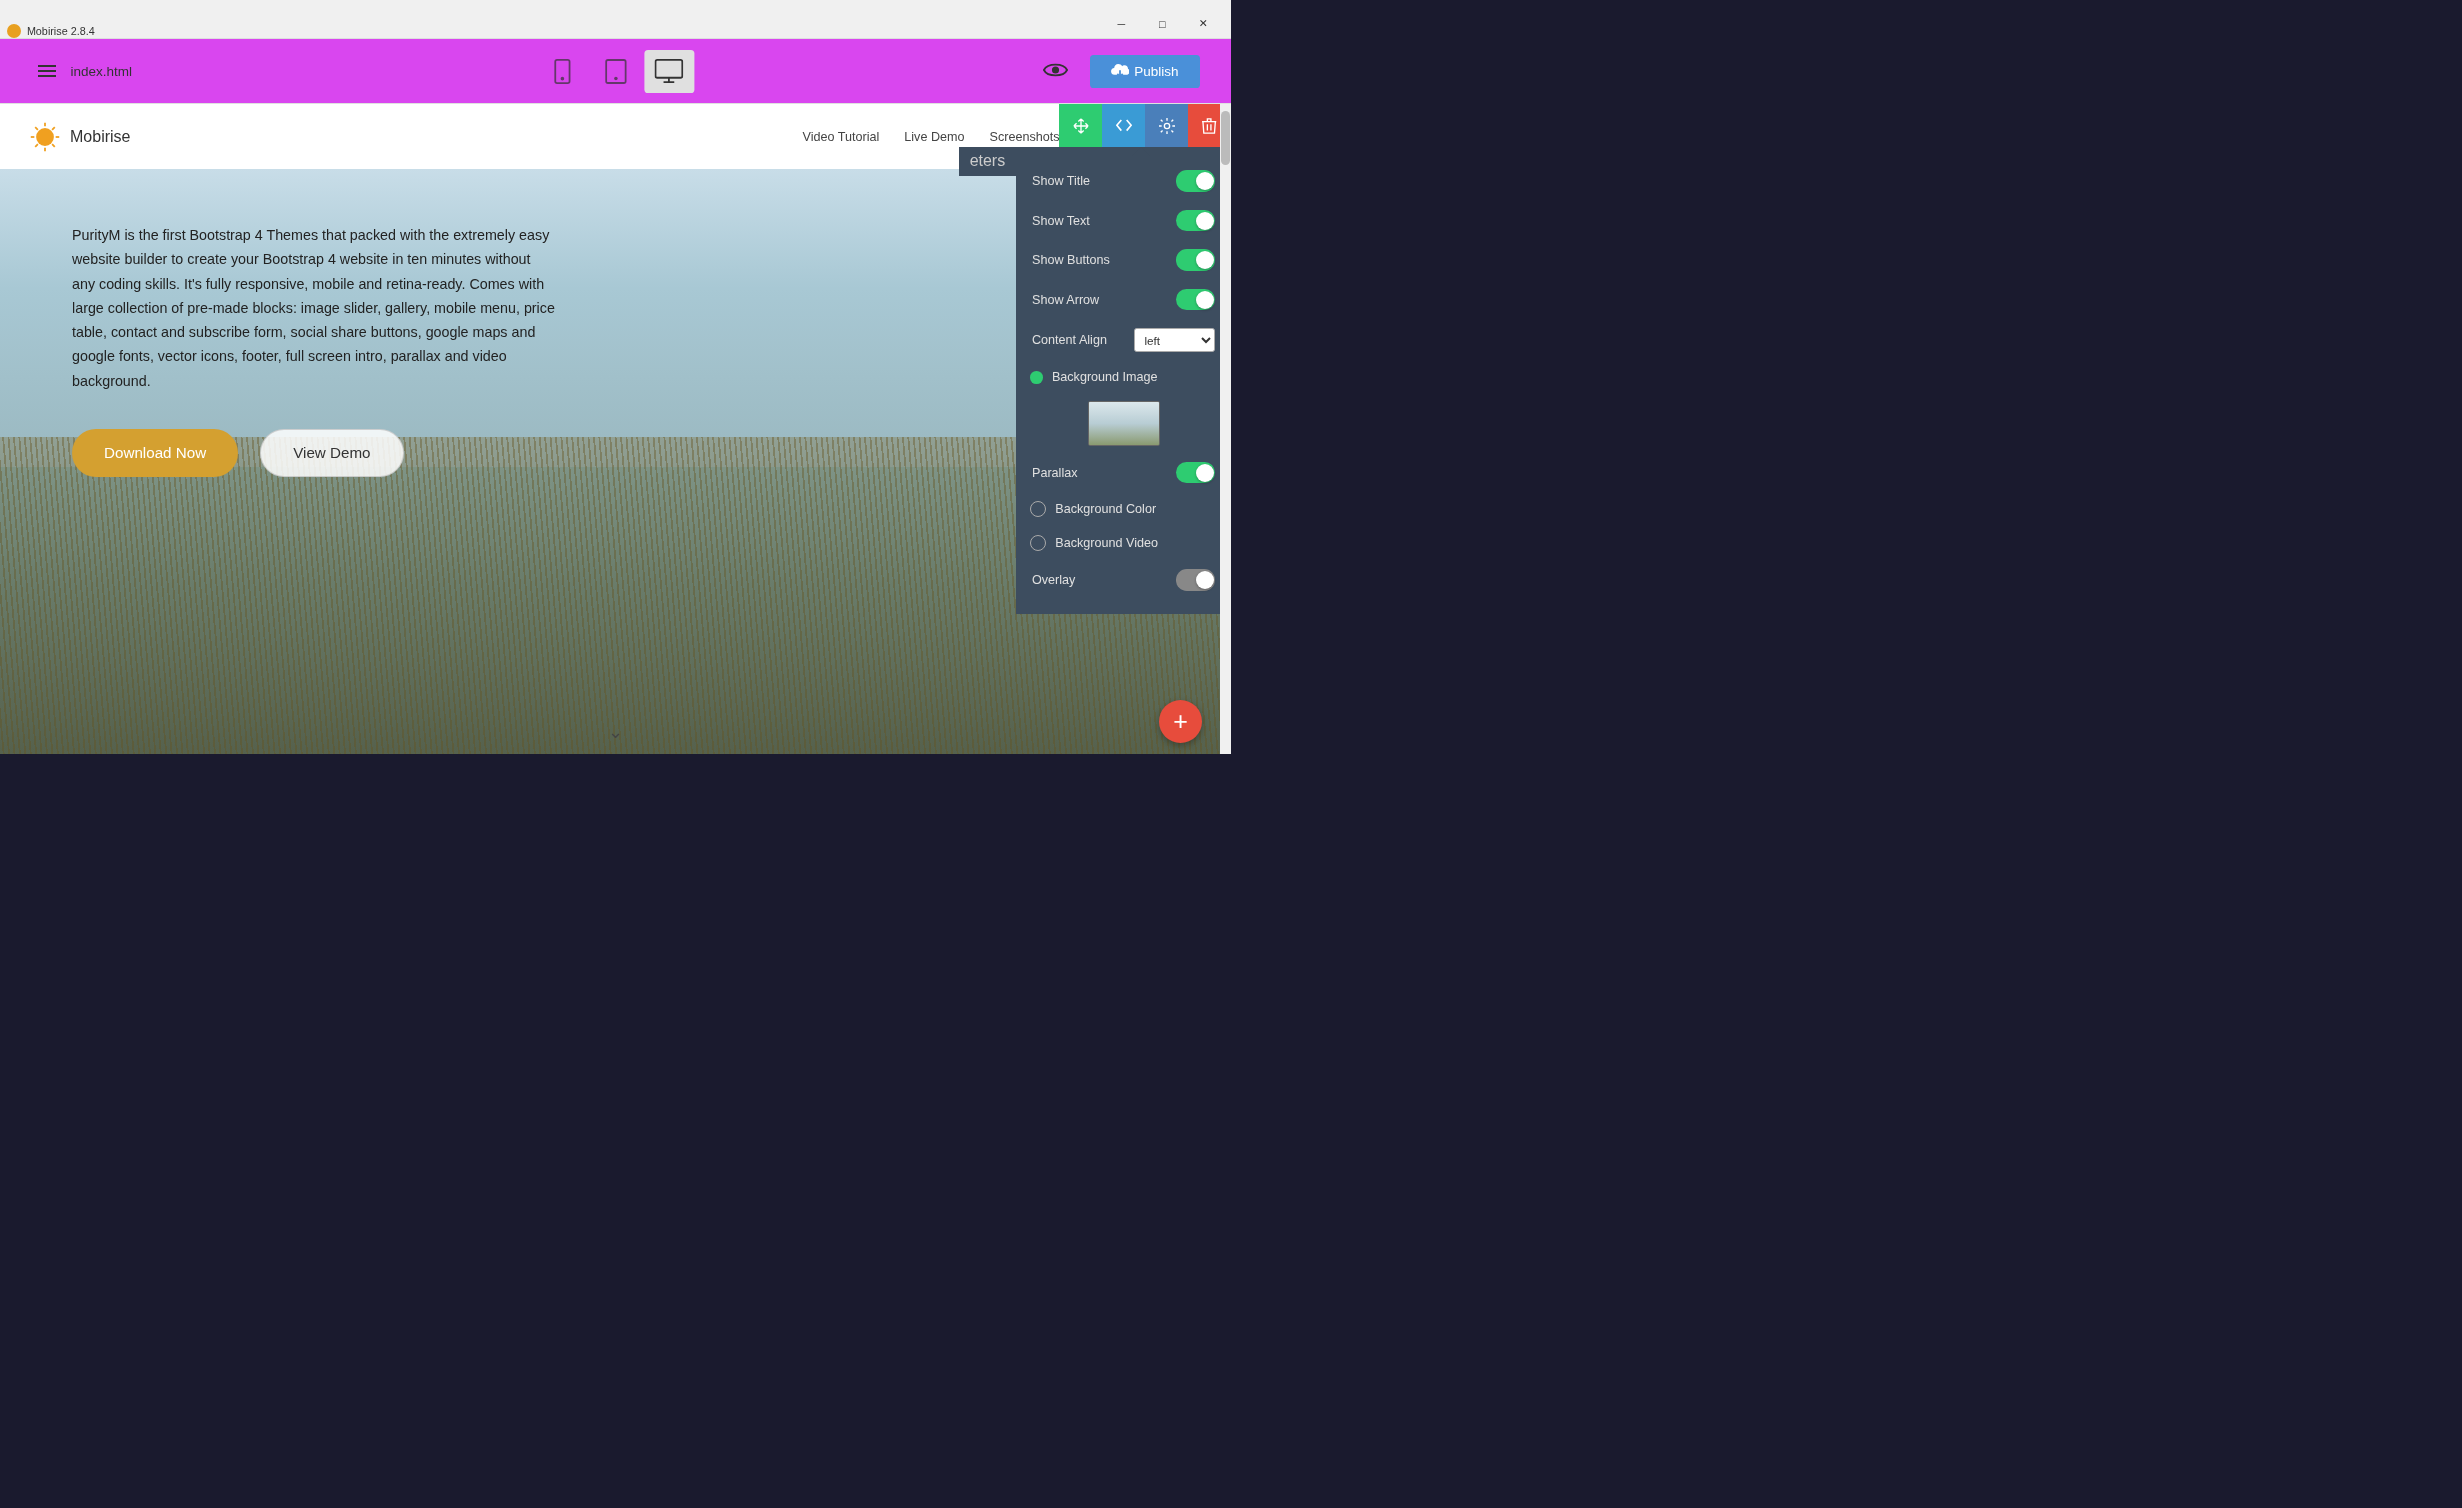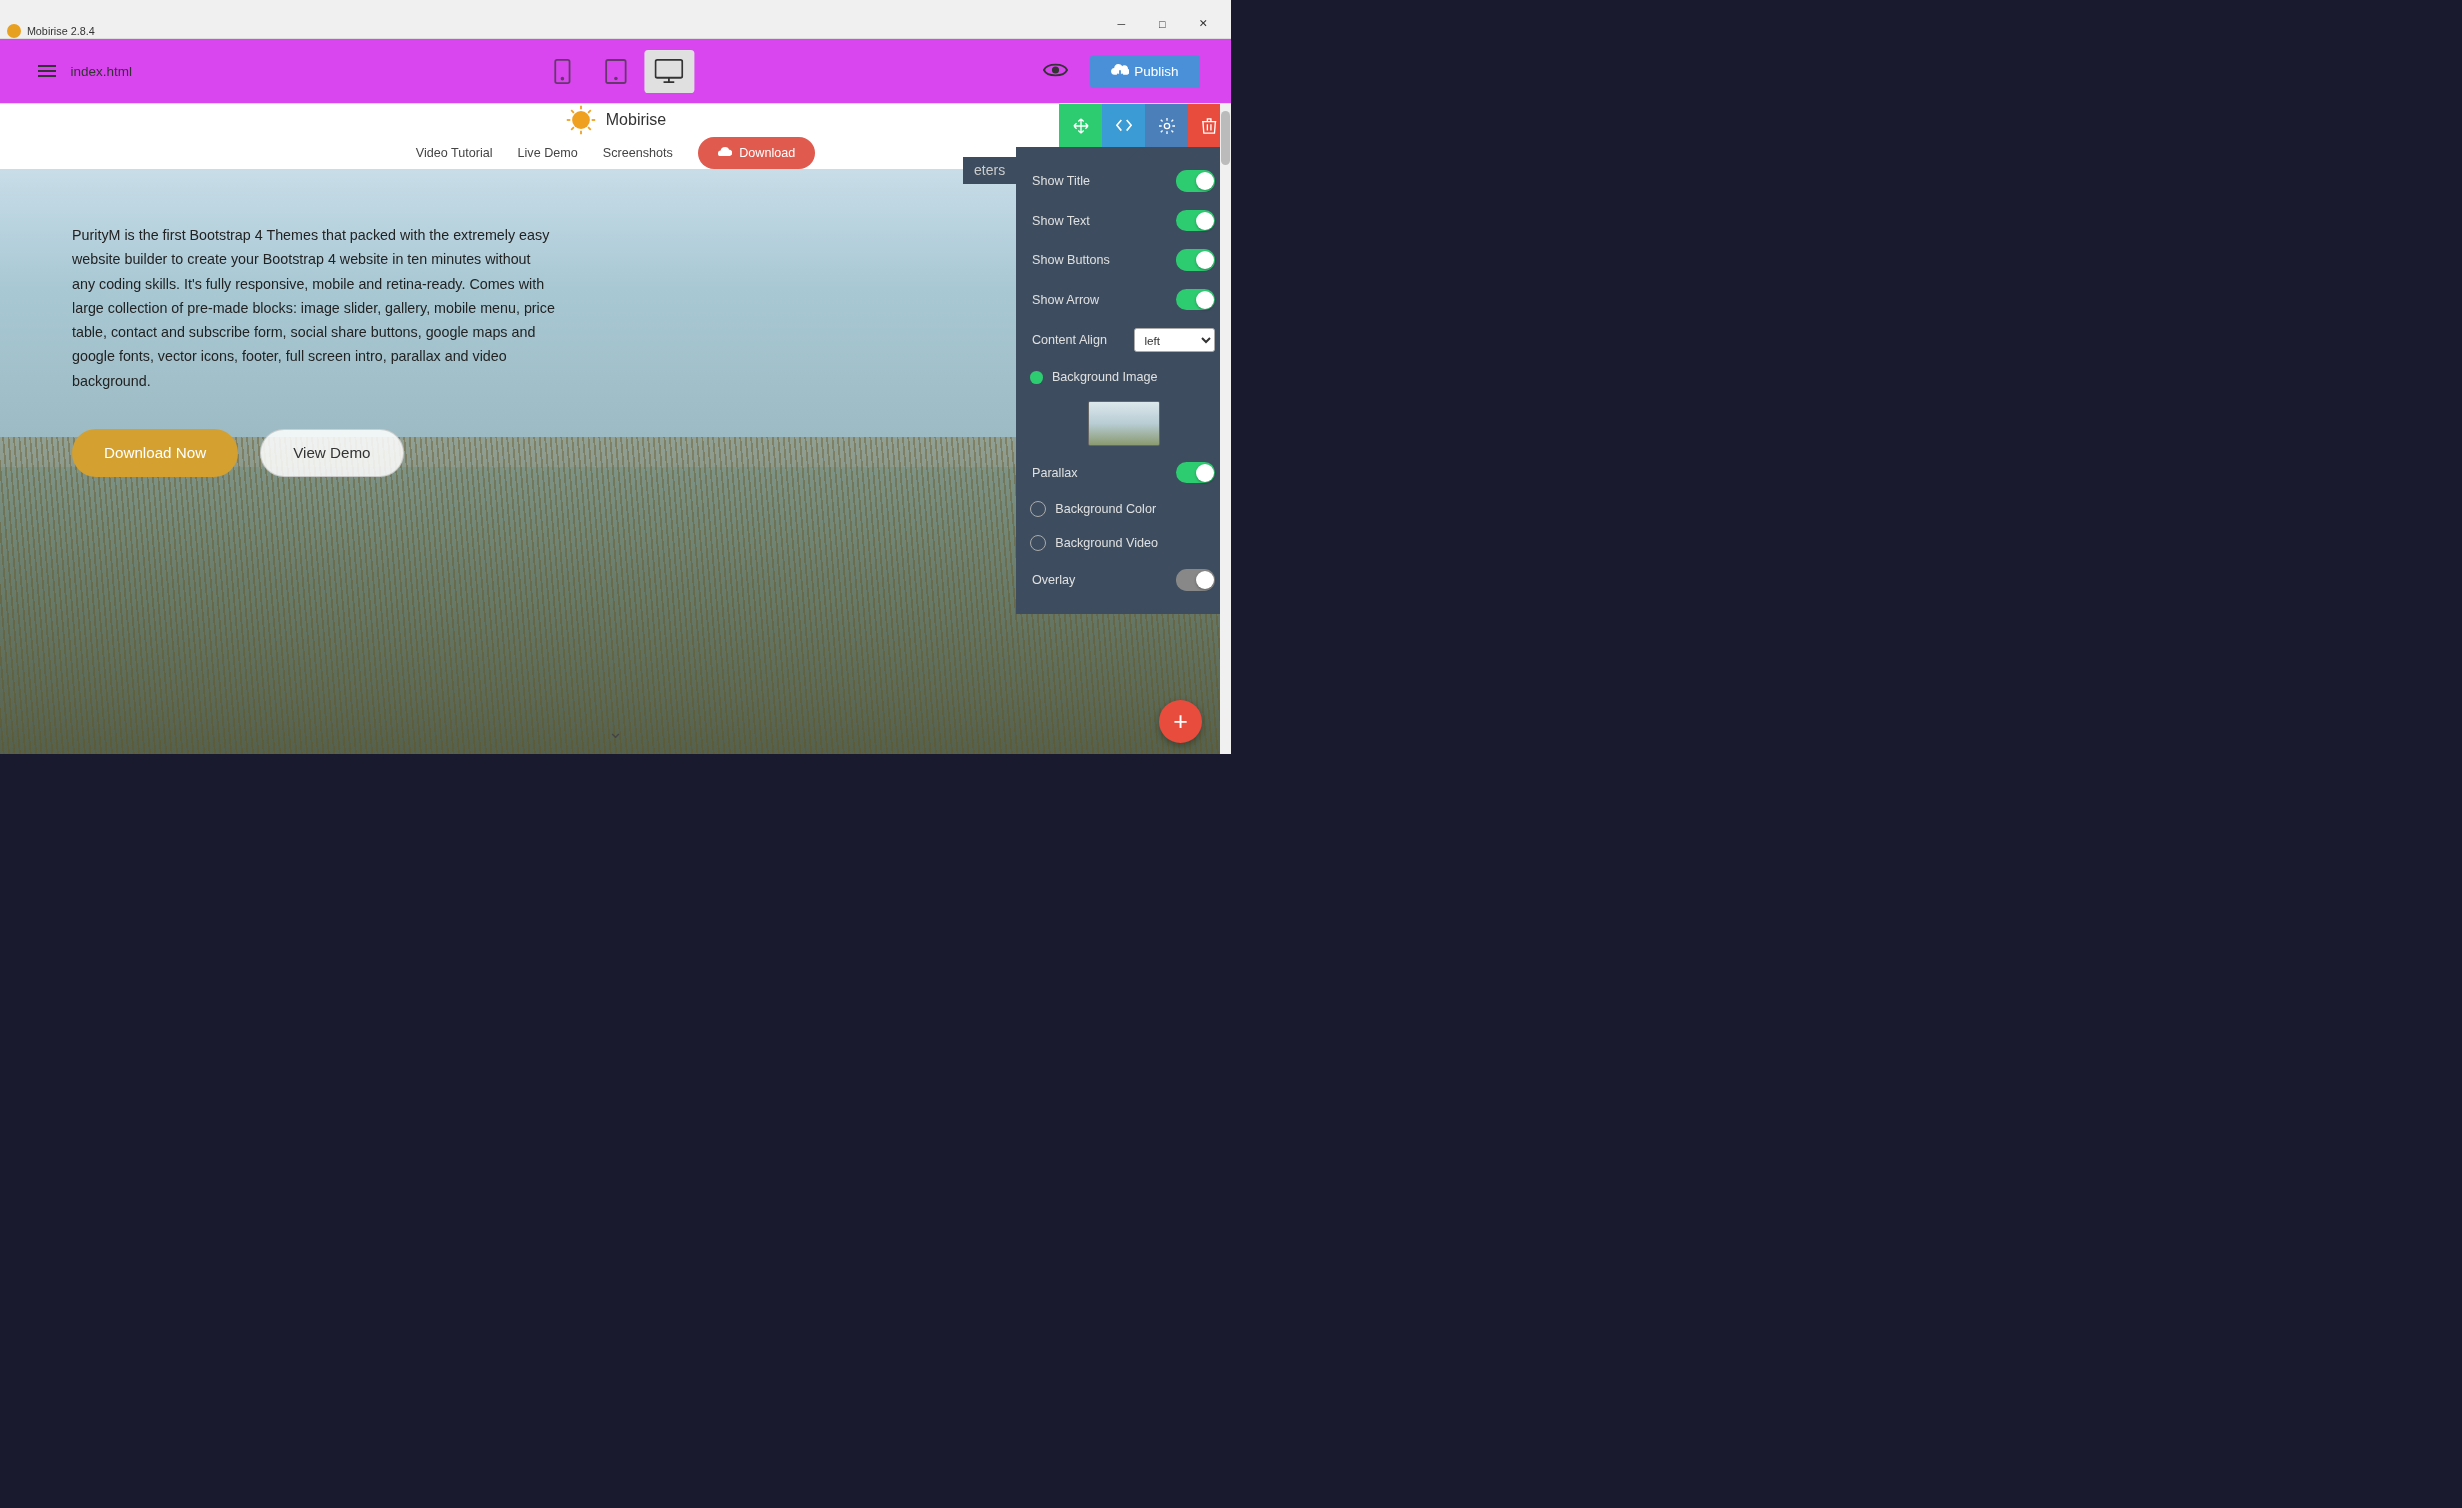--- a/index.html
+++ b/index.html
@@ -156,21 +156,20 @@
     
     .preview-navbar {
       background: white;
       height: 65px;
       display: flex;
       align-items: center;
       padding: 0 29px;
       justify-content: space-between;
       position: relative;
       z-index: 2;
-      flex-direction: column;
     }
     .preview-logo {
       display: flex;
       align-items: center;
       gap: 9px;
       font-size: 16px;
       font-weight: 500;
       color: #333;
     }
     .preview-logo-icon {
@@ -486,25 +485,25 @@
       display: flex;
       align-items: center;
       justify-content: center;
       box-shadow: 0 2.7px 7.2px rgba(0,0,0,0.3);
       z-index: 15;
     }
 
     
     .parameters-tab {
       position: absolute;
-      top: 10px;
+      top: 0;
       right: 215px;
       background: #3d4d5f;
       color: #ccc;
-      font-size: 14px;
+      font-size: 16px;
       padding: 5.4px 10.8px;
       z-index: 9;
       text-align: center;
     }
   </style>
 </head>
 <body>
 
 <div class="title-bar">
   <div class="title-bar-left">

